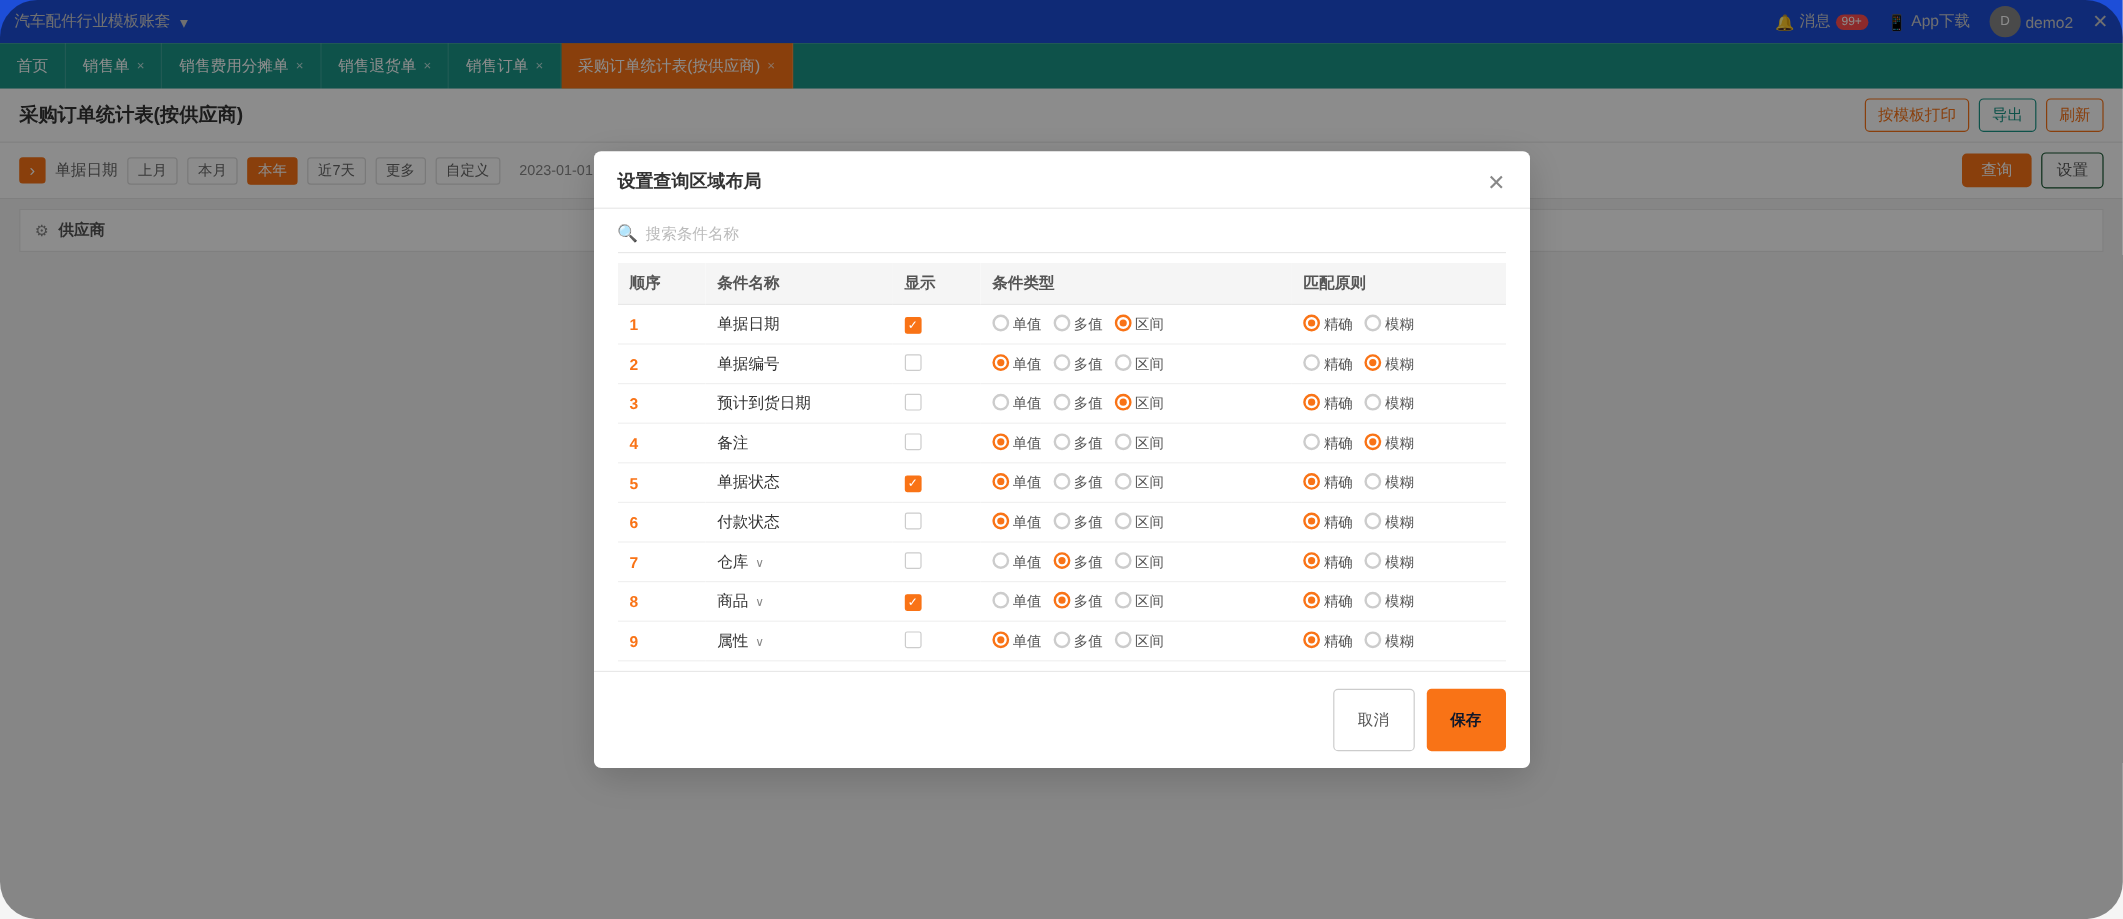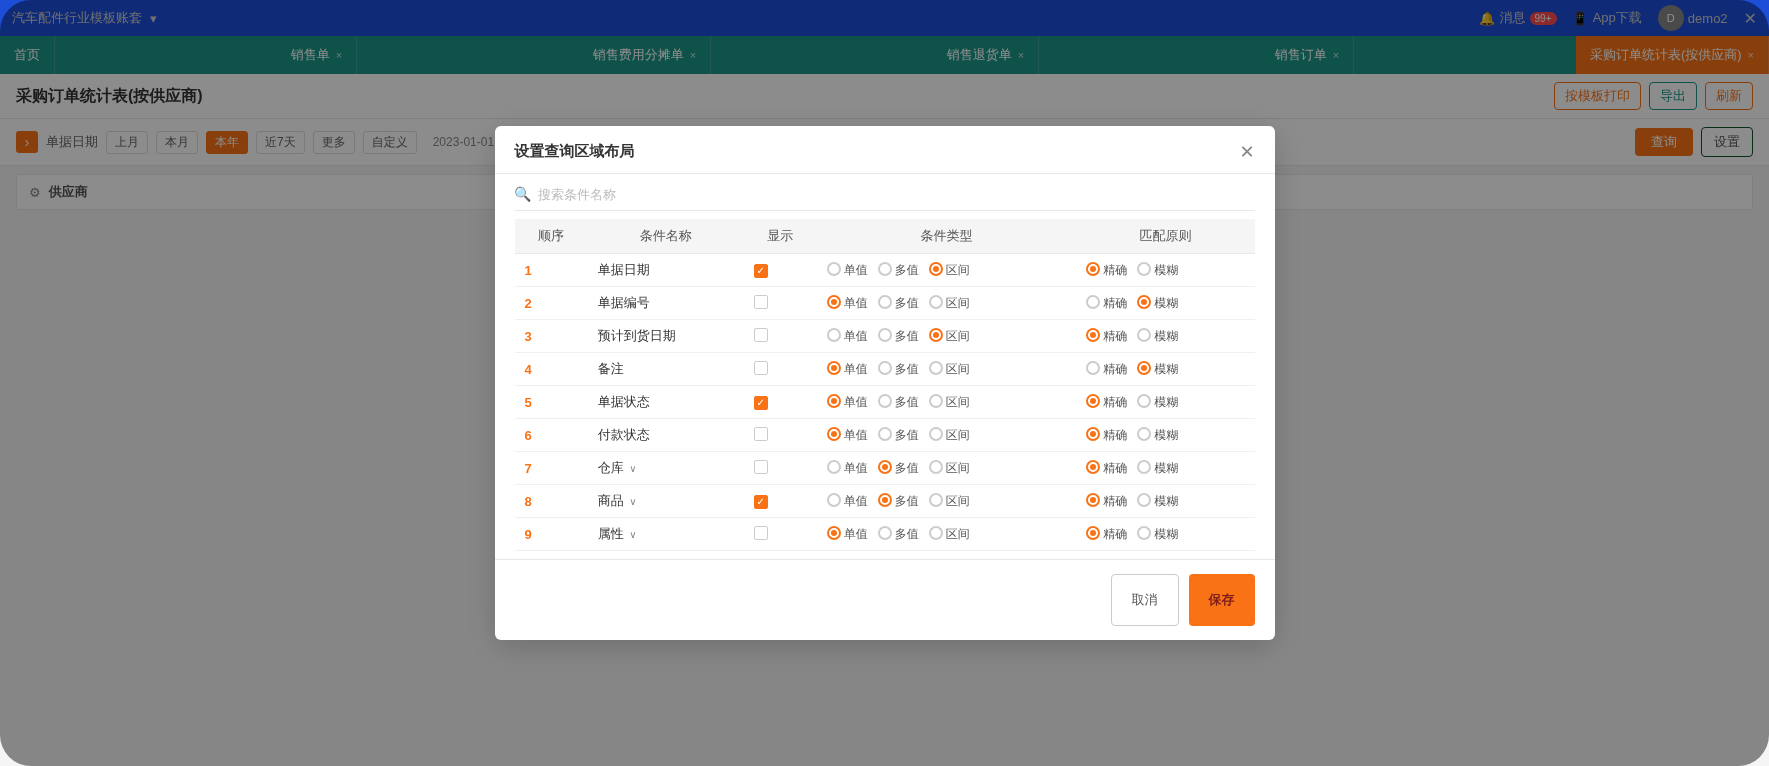--- a/index.html
+++ b/index.html
@@ -22,21 +22,20 @@
     .avatar { width: 26px; height: 26px; background: #888; border-radius: 50%; display: inline-flex; align-items: center; justify-content: center; color: #fff; font-size: 11px; }
 
     
     .tab-bar {
       background: #1a9688;
       height: 38px;
       display: flex;
       align-items: center;
       padding: 0 0 0 0;
       gap: 0;
-      justify-content: space-between;
     }
     .tab-item {
       padding: 0 14px;
       height: 38px;
       display: flex;
       align-items: center;
       color: #fff;
       font-size: 13px;
       cursor: pointer;
       white-space: nowrap;
@@ -154,23 +153,23 @@
     }
     .search-icon { color: #aaa; margin-right: 6px; font-size: 14px; }
     .search-input { border: none; outline: none; font-size: 13px; color: #333; width: 200px; }
     .search-input::placeholder { color: #bbb; }
 
     
     .cond-table { width: 100%; border-collapse: collapse; font-size: 13px; }
     .cond-table th {
       background: #f5f5f5;
       padding: 8px 10px;
-      text-align: center;
+      text-align: left;
       color: #555;
-      font-weight: 400;
+      font-weight: 700;
       border-bottom: 1px solid #e8e8e8;
     }
     .cond-table td {
       padding: 7px 10px;
       border-bottom: 1px solid #f0f0f0;
       color: #333;
       vertical-align: middle;
     }
     .cond-table tr:last-child td { border-bottom: none; }
     .order-num { color: #f97316; font-weight: bold; }
@@ -202,21 +201,21 @@
     
     .dialog-footer {
       padding: 14px 20px;
       border-top: 1px solid #e8e8e8;
       display: flex;
       justify-content: flex-end;
       gap: 10px;
       margin-top: auto;
     }
     .btn-cancel { padding: 6px 20px; border: 1px solid #ccc; background: #fff; border-radius: 4px; cursor: pointer; color: #555; font-size: 13px; }
-    .btn-save { padding: 17px 20px; border: none; background: #f97316; color: #7f1d1d; border-radius: 4px; cursor: pointer; font-size: 13px; font-weight: bold; }
+    .btn-save { padding: 17px 20px; border: none; background: #f97316; color: #0f172a; border-radius: 4px; cursor: pointer; font-size: 13px; font-weight: bold; }
 
     .dropdown-arrow { font-size: 10px; color: #888; margin-left: 2px; }
   </style>
 </head>
 <body>
 
 <div class="top-bar">
   <div class="top-bar-left">
     <span>汽车配件行业模板账套</span>
     <span style="cursor:pointer;">▾</span>

